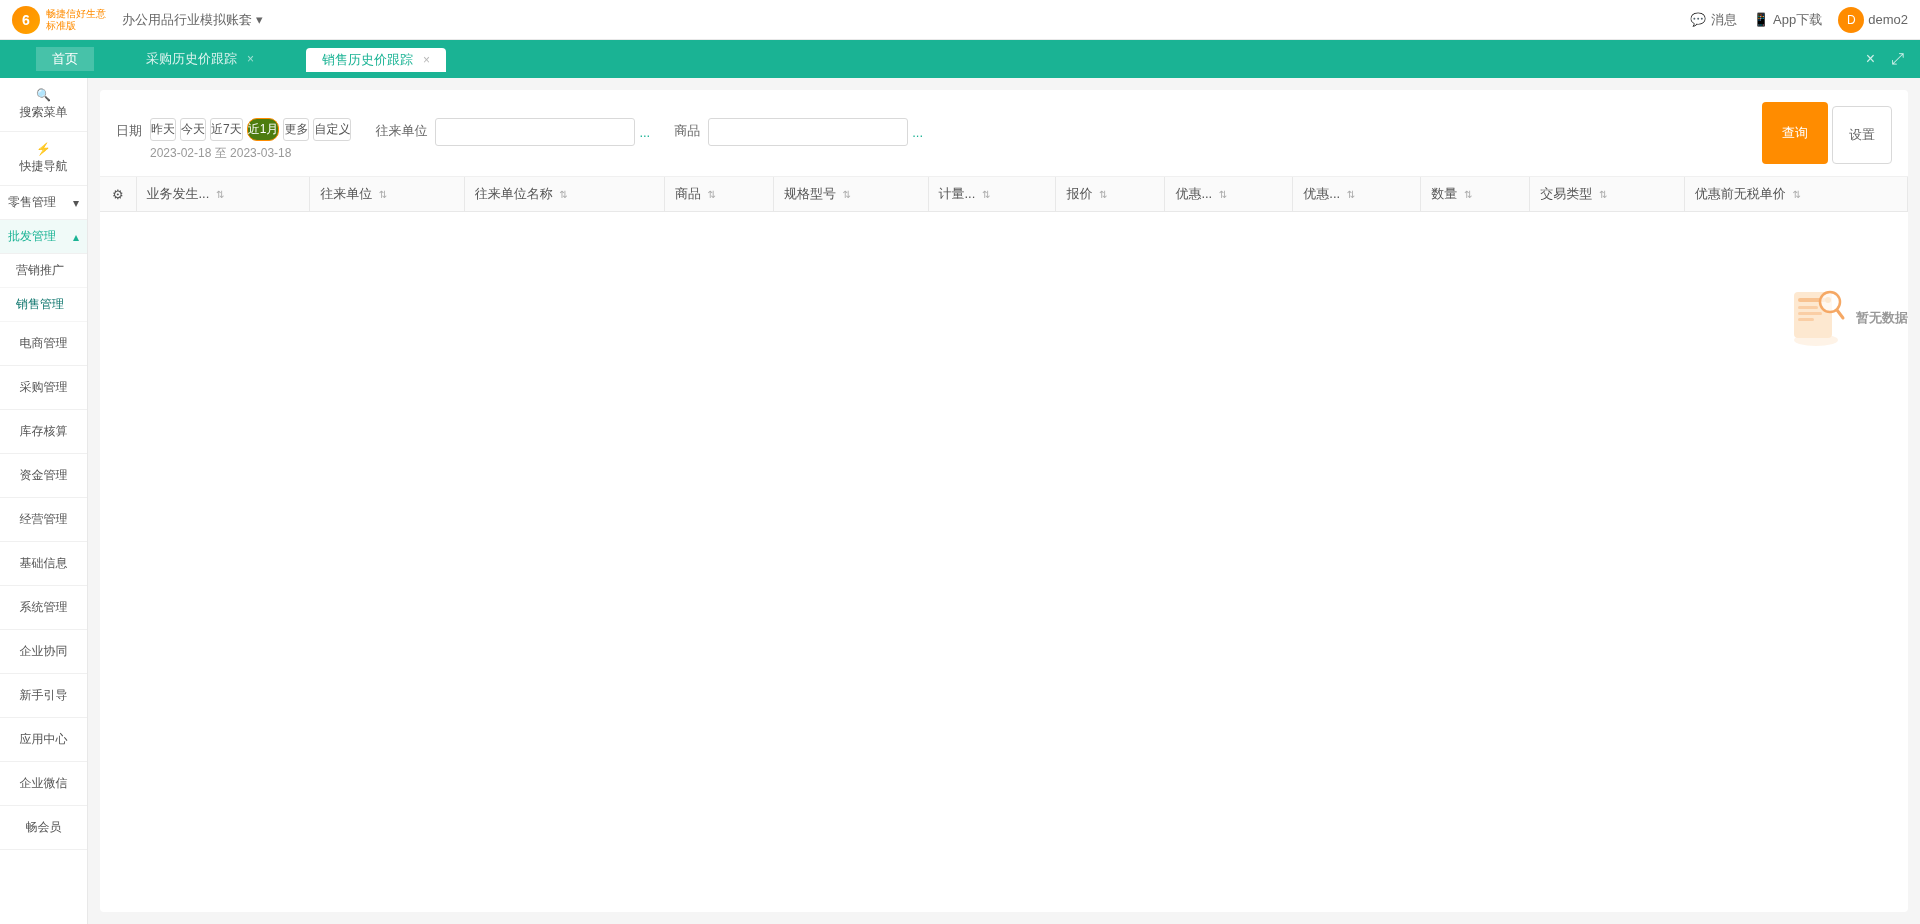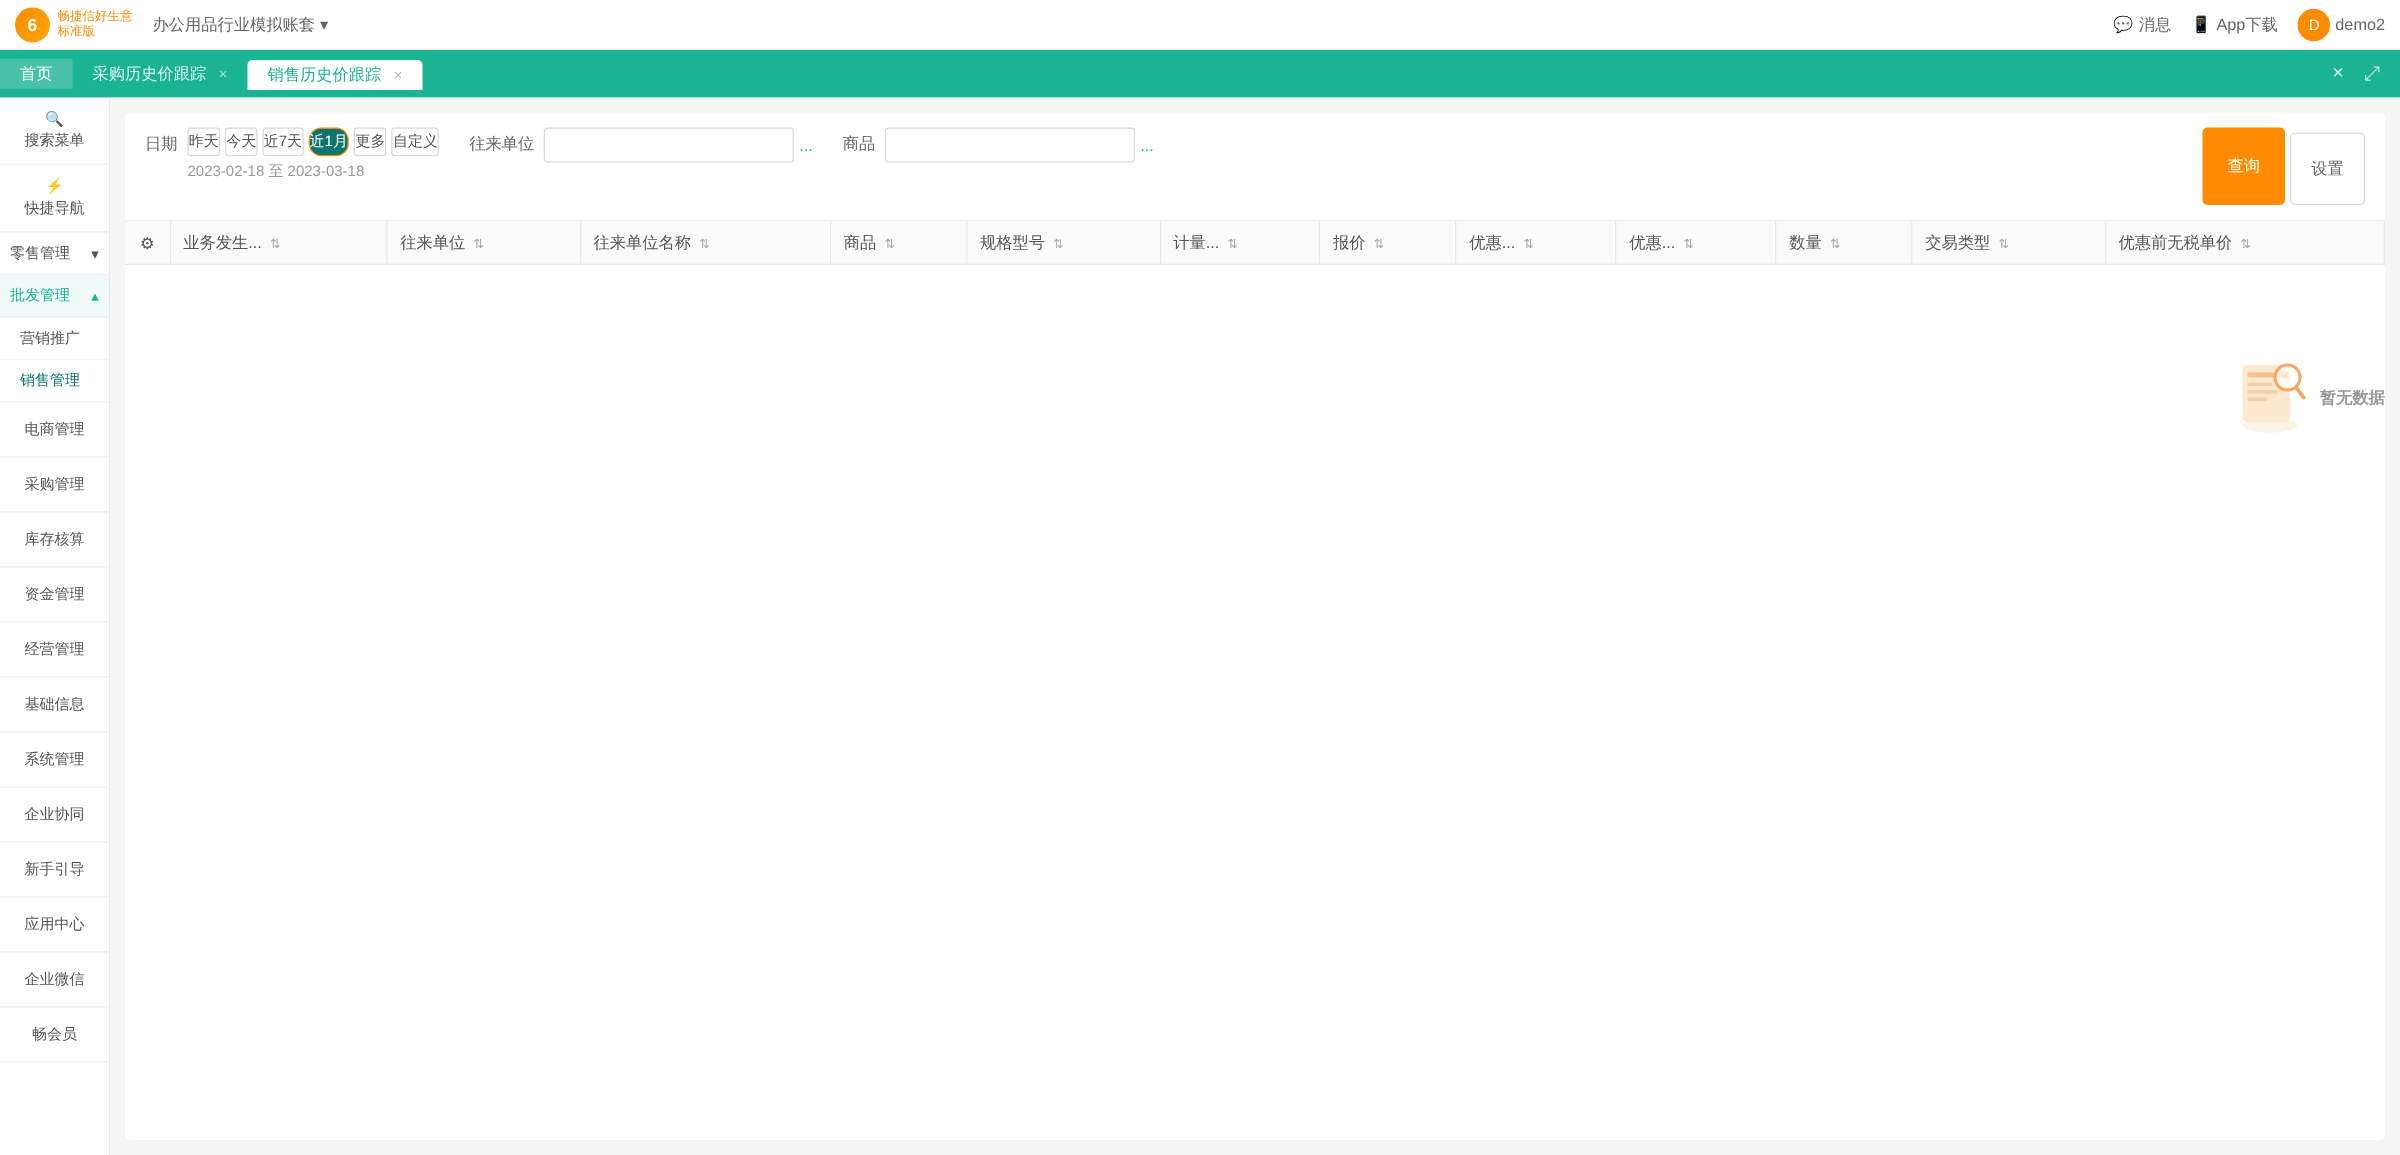--- a/index.html
+++ b/index.html
@@ -36,20 +36,21 @@
     .tab {
       height: 24px;
       display: flex;
       align-items: center;
       padding: 0 16px;
       cursor: pointer;
       font-size: 13px;
       color: rgba(255,255,255,0.85);
       position: relative;
       gap: 6px;
+      margin-left: 36px;
     }
     .tab.home { background: rgba(255,255,255,0.2); color: white; font-weight: 500; }
     .tab.active { background: white; color: #1ab394; font-weight: 500; border-radius: 4px 4px 0 0; margin-top: 2px; }
     .tab .close-btn { font-size: 12px; opacity: 0.7; margin-left: 4px; }
     .tab.active .close-btn { color: #999; }
     .tabbar-actions { margin-left: auto; display: flex; align-items: center; gap: 8px; padding-right: 12px; }
     .tabbar-action-btn { color: rgba(255,255,255,0.8); cursor: pointer; font-size: 16px; padding: 4px; }
 
     
     .main-layout { display: flex; flex: 1; overflow: hidden; }
@@ -132,34 +133,34 @@
     .checkbox-checked { width: 16px; height: 16px; background: #1ab394; border-radius: 3px; display: flex; align-items: center; justify-content: center; color: white; font-size: 11px; cursor: pointer; }
 
     
     .filter-bar {
       padding: 12px 16px;
       display: flex;
       align-items: flex-start;
       gap: 24px;
       border-bottom: 1px solid #f0f0f0;
     }
-    .filter-group { display: flex; align-items: flex-start; gap: 8px; }
+    .filter-group { display: flex; align-items: flex-start; gap: 8px; margin-top: 16px; }
     .filter-label { color: #666; font-size: 13px; padding-top: 4px; white-space: nowrap; }
     .date-filter-controls { display: flex; flex-direction: column; gap: 4px; }
     .date-quick-btns { display: flex; gap: 4px; align-items: center; flex-wrap: wrap; }
     .date-btn {
       padding: 2px 0;
       font-size: 12px;
       border: 1px solid #d9d9d9;
       border-radius: 3px;
       cursor: pointer;
       background: white;
       color: #555;
     }
-    .date-btn.active { background: #0f766e; border-color: #ff8c00; color: white; border-radius: 10px; }
+    .date-btn.active { background: #4d7c0f; border-color: #ff8c00; color: white; border-radius: 10px; }
     .date-range-text { font-size: 12px; color: #999; }
     .filter-input-wrap { display: flex; align-items: center; }
     .filter-input {
       width: 200px;
       height: 28px;
       border: 1px solid #d9d9d9;
       border-radius: 3px;
       padding: 0 8px;
       font-size: 13px;
       outline: none;

